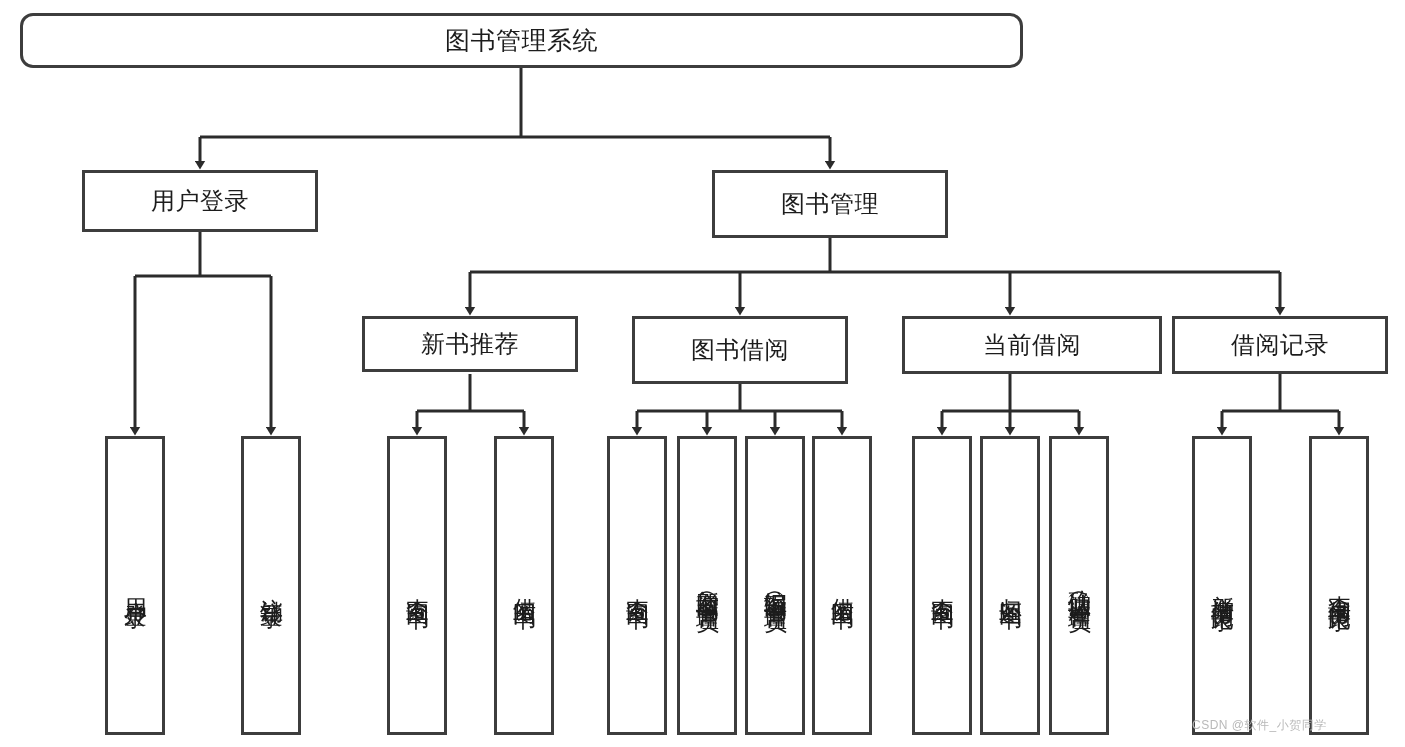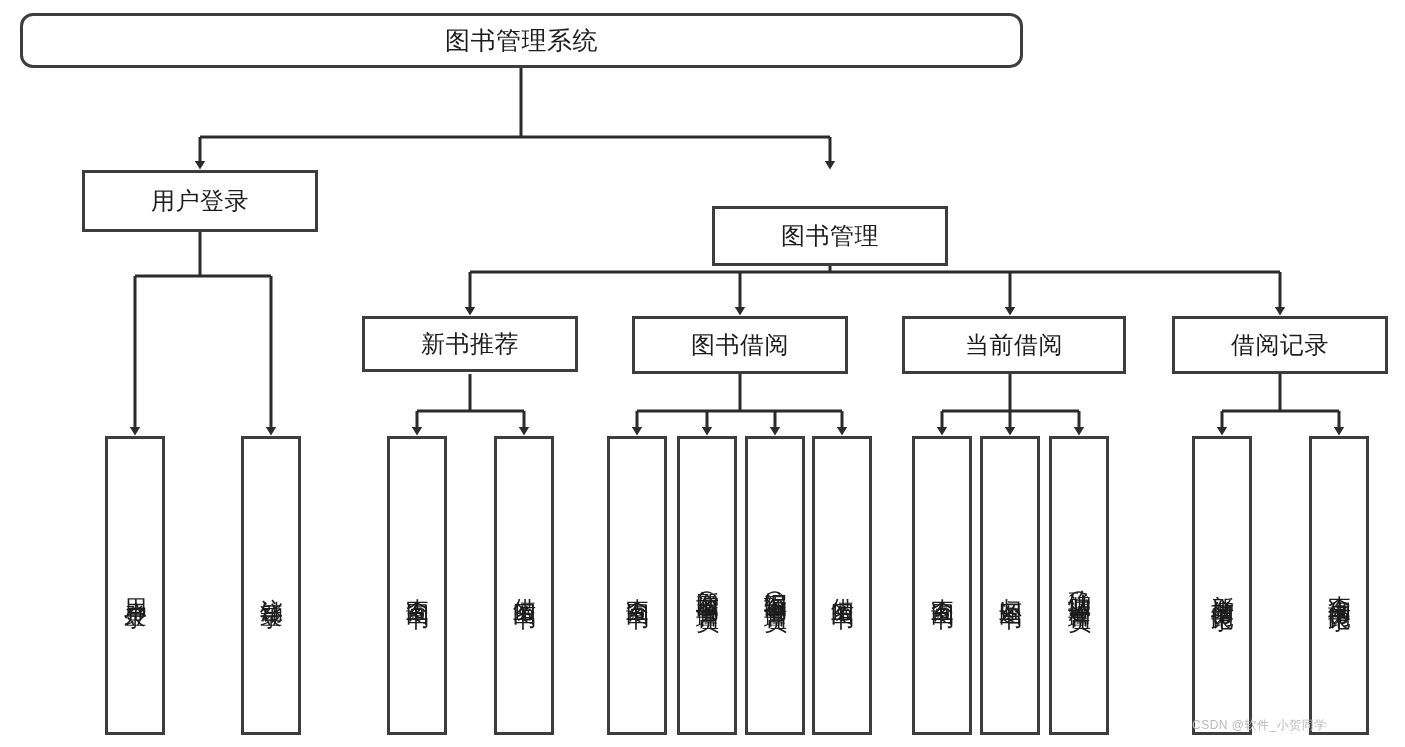--- a/index.html
+++ b/index.html
@@ -124,31 +124,31 @@
     </g>
   </svg>
 
   <div class="node root" style="left:20px; top:13px; width:1003px; height:55px;border-radius:13px;">
     <span class="lbl">图书管理系统</span>
   </div>
 
   <div class="node lvl2" style="left:82px; top:170px; width:236px; height:62px;">
     <span class="lbl">用户登录</span>
   </div>
-  <div class="node lvl2" style="left:712px; top:170px; width:236px; height:60px;margin-top:36px;">
+  <div class="node lvl2" style="left:712px; top:170px; width:236px; height:68px;">
     <span class="lbl">图书管理</span>
   </div>
 
   <div class="node lvl3" style="left:362px; top:316px; width:216px; height:56px;">
     <span class="lbl">新书推荐</span>
   </div>
-  <div class="node lvl3" style="left:632px; top:316px; width:216px; height:58px;">
+  <div class="node lvl3" style="left:632px; top:316px; width:216px; height:68px;">
     <span class="lbl">图书借阅</span>
   </div>
-  <div class="node lvl3" style="left:902px; top:316px; width:224px; height:58px;">
+  <div class="node lvl3" style="left:902px; top:316px; width:260px; height:58px;">
     <span class="lbl">当前借阅</span>
   </div>
   <div class="node lvl3" style="left:1172px; top:316px; width:216px; height:58px;">
     <span class="lbl">借阅记录</span>
   </div>
 
   <div class="node leaf" style="left:105px; top:436px; width:60px; height:299px;">
     <span class="lbl">用户登录</span>
   </div>
   <div class="node leaf" style="left:241px; top:436px; width:60px; height:299px;">

